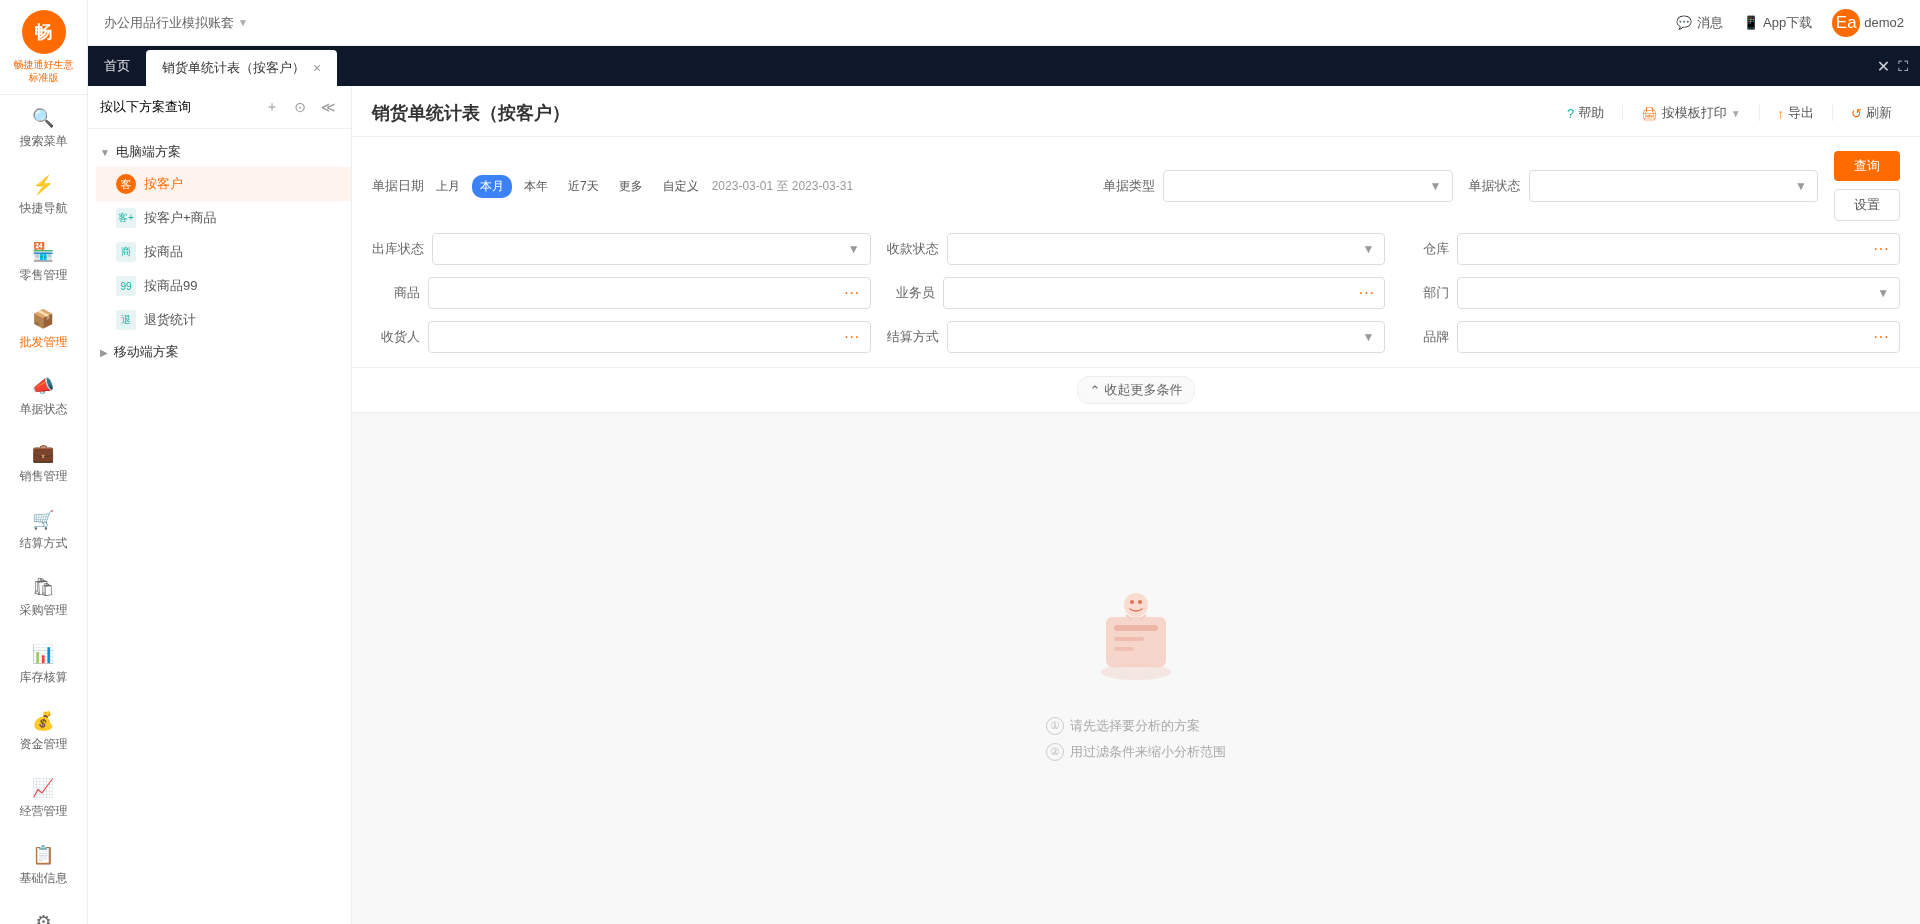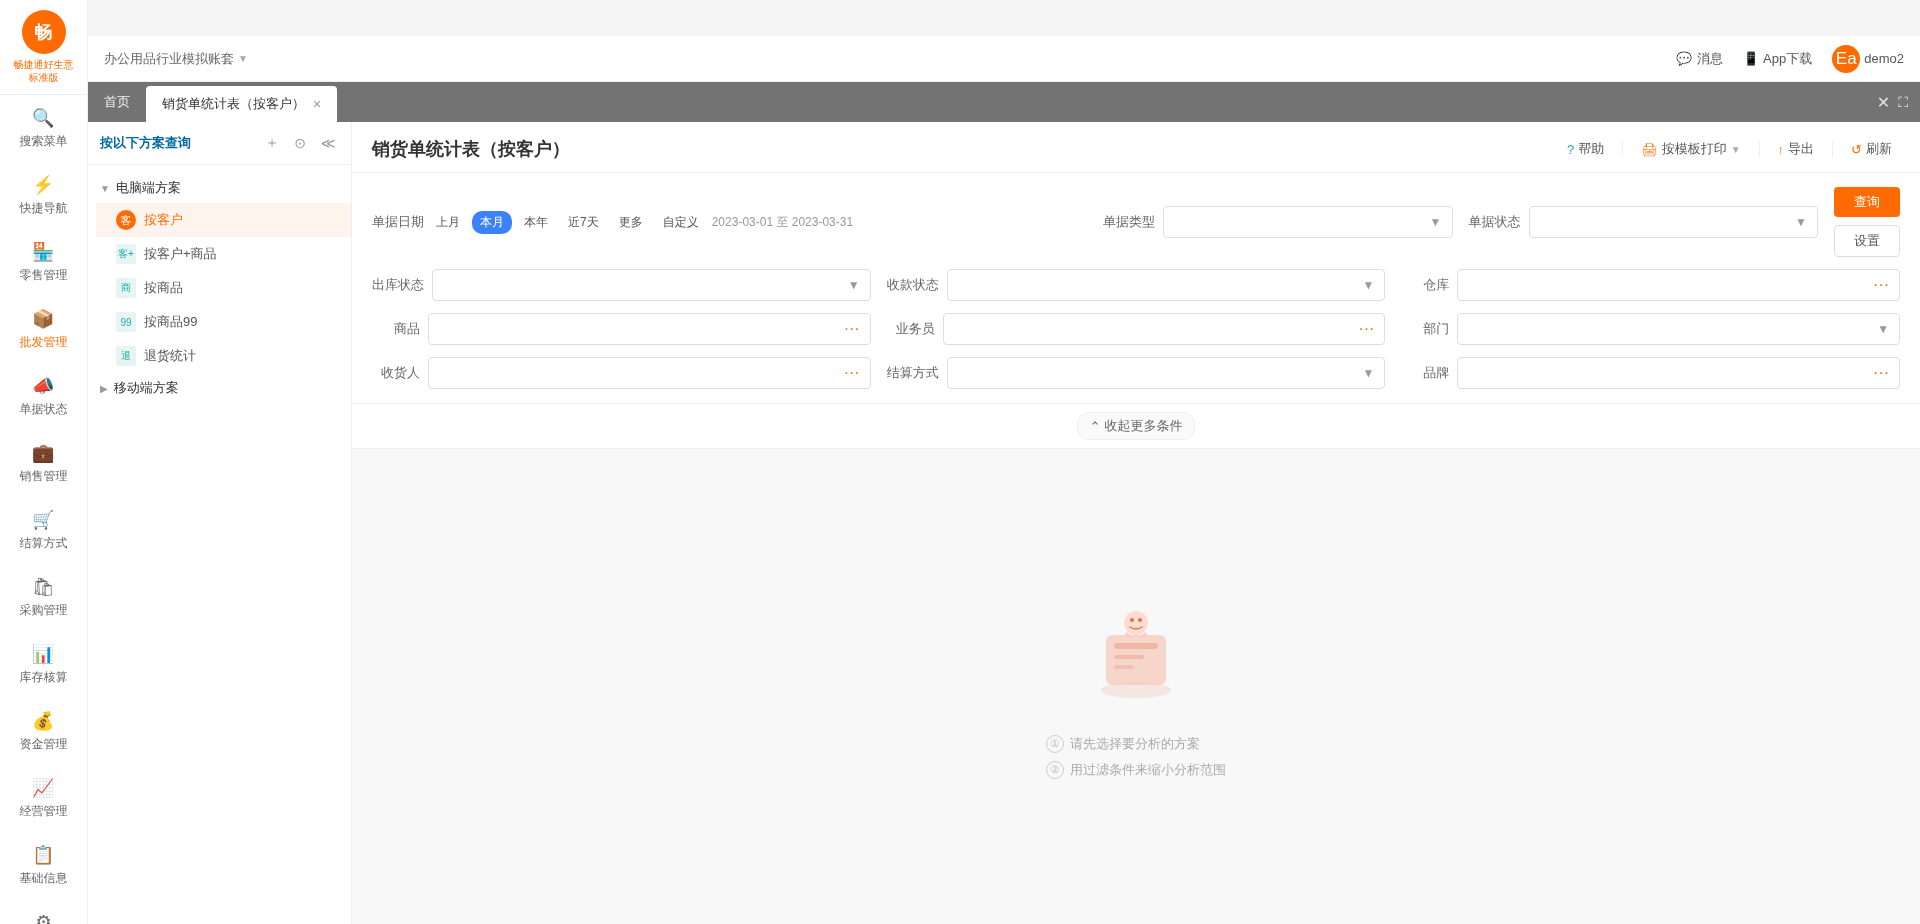--- a/index.html
+++ b/index.html
@@ -11,42 +11,42 @@
     .logo-icon { width: 44px; height: 44px; background: #ff6b00; border-radius: 50%; display: flex; align-items: center; justify-content: center; color: #fff; font-size: 18px; font-weight: bold; }
     .logo-text { font-size: 10px; color: #ff6b00; margin-top: 4px; text-align: center; line-height: 1.3; }
     .sidebar-item { width: 100%; padding: 12px 4px; display: flex; flex-direction: column; align-items: center; cursor: pointer; color: #666; font-size: 12px; gap: 4px; }
     .sidebar-item.active { color: #ff6b00; }
     .sidebar-item .icon { font-size: 18px; }
 
     
     .main { flex: 1; display: flex; flex-direction: column; overflow: hidden; }
 
     
-    .topbar { height: 46px; background: #fff; border-bottom: 1px solid #eee; display: flex; align-items: center; justify-content: space-between; padding: 0 16px; flex-shrink: 0; margin-top: 36px; }
+    .topbar { height: 46px; background: #fff; border-bottom: 1px solid #eee; display: flex; align-items: center; justify-content: space-between; padding: 0 16px; flex-shrink: 0; }
     .topbar-left { display: flex; align-items: center; gap: 8px; color: #666; font-size: 13px; }
     .topbar-dropdown { display: flex; align-items: center; gap: 4px; cursor: pointer; }
     .topbar-right { display: flex; align-items: center; gap: 20px; font-size: 13px; color: #555; }
     .topbar-right-item { display: flex; align-items: center; gap: 4px; cursor: pointer; }
     .avatar { width: 28px; height: 28px; border-radius: 50%; background: #ff6b00; color: #fff; display: flex; align-items: center; justify-content: center; font-size: 17px; }
 
     
-    .tabs-bar { height: 40px; background: #737373; display: flex; align-items: center; padding: 0 0; flex-shrink: 0; }
+    .tabs-bar { height: 40px; background: #0f172a; display: flex; align-items: center; padding: 0 0; flex-shrink: 0; }
     .tab { height: 40px; padding: 0 16px; display: flex; align-items: center; gap: 8px; font-size: 13px; cursor: pointer; color: rgba(255,255,255,0.8); }
     .tab.active { background: #fff; color: #333; border-radius: 4px 4px 0 0; margin-top: 4px; height: 36px; }
     .tab .close-btn { color: #999; font-size: 14px; cursor: pointer; }
     .tab-home { color: rgba(255,255,255,0.9); }
     .tab-maximize { color: rgba(255,255,255,0.9); margin-left: auto; padding-right: 12px; display: flex; gap: 8px; align-items: center; }
 
     
     .content-area { flex: 1; display: flex; overflow: hidden; background: #f0f2f5; }
 
     
     .left-panel { width: 264px; background: #fff; border-right: 1px solid #eee; flex-shrink: 0; overflow-y: auto; }
     .left-panel-header { display: flex; align-items: center; justify-content: space-between; padding: 10px 12px; border-bottom: 1px solid #f0f0f0; }
-    .left-panel-title { font-size: 13px; color: #0369a1; font-weight: 700; }
+    .left-panel-title { font-size: 13px; color: #000000; font-weight: 400; }
     .left-panel-actions { display: flex; gap: 6px; align-items: center; }
     .icon-btn { width: 22px; height: 22px; border-radius: 4px; display: flex; align-items: center; justify-content: center; cursor: pointer; color: #999; font-size: 14px; }
     .scheme-tree { padding: 8px 0; }
     .scheme-section { }
     .scheme-section-header { display: flex; align-items: center; gap: 6px; padding: 6px 12px; font-size: 13px; color: #333; cursor: pointer; }
     .scheme-section-content { padding-left: 8px; }
     .scheme-item { display: flex; align-items: center; gap: 8px; padding: 7px 12px 7px 20px; font-size: 13px; color: #555; cursor: pointer; }
     .scheme-item.active { color: #ff6b00; background: #fff3ee; }
     .scheme-item .item-icon { width: 20px; height: 20px; border-radius: 50%; background: #ff6b00; color: #fff; display: flex; align-items: center; justify-content: center; font-size: 11px; flex-shrink: 0; }
     .scheme-item .item-icon-sq { width: 20px; height: 20px; background: #e8f4f4; color: #17b3a3; display: flex; align-items: center; justify-content: center; font-size: 11px; flex-shrink: 0; border-radius: 2px; }

